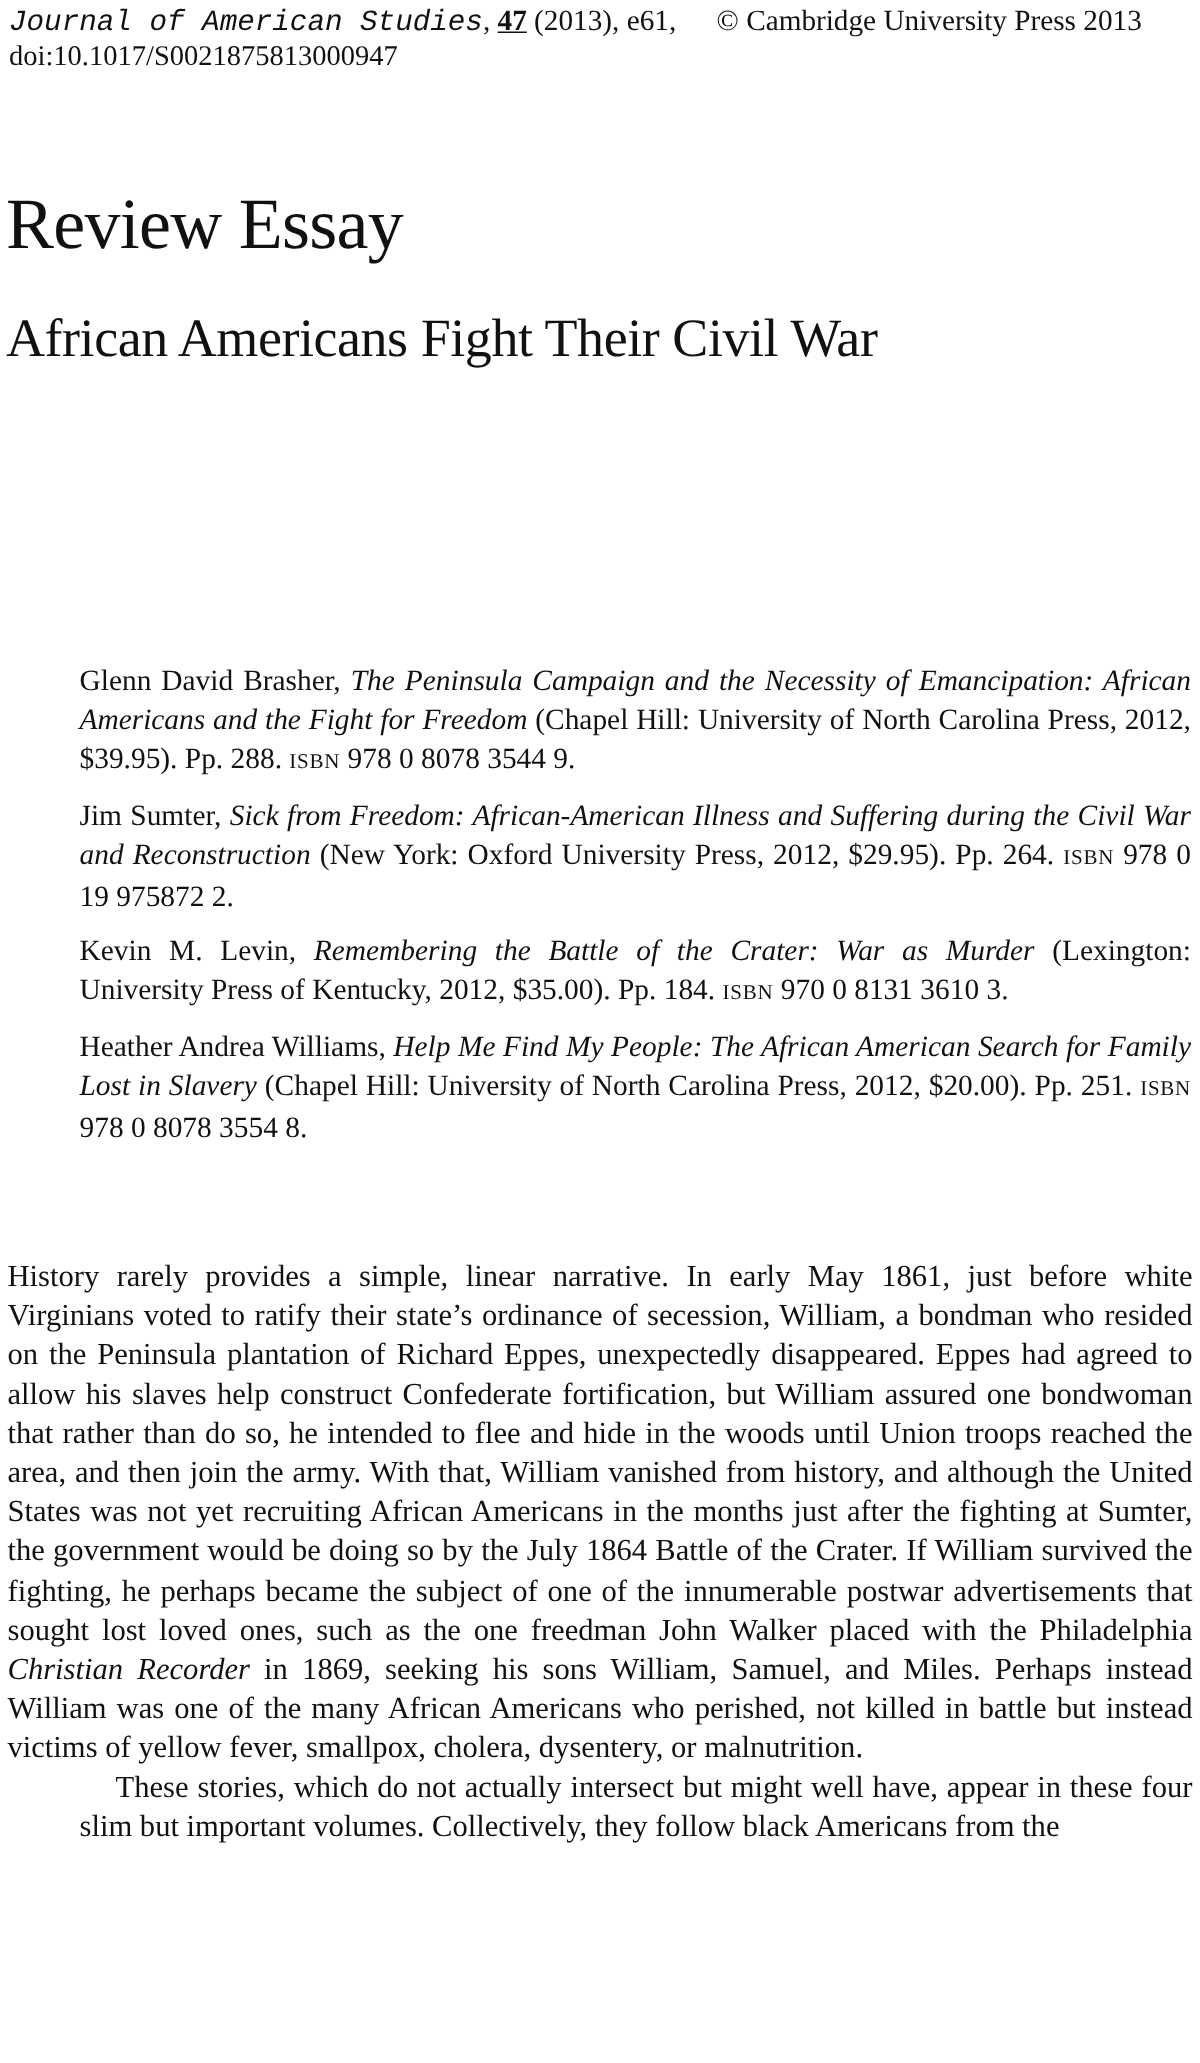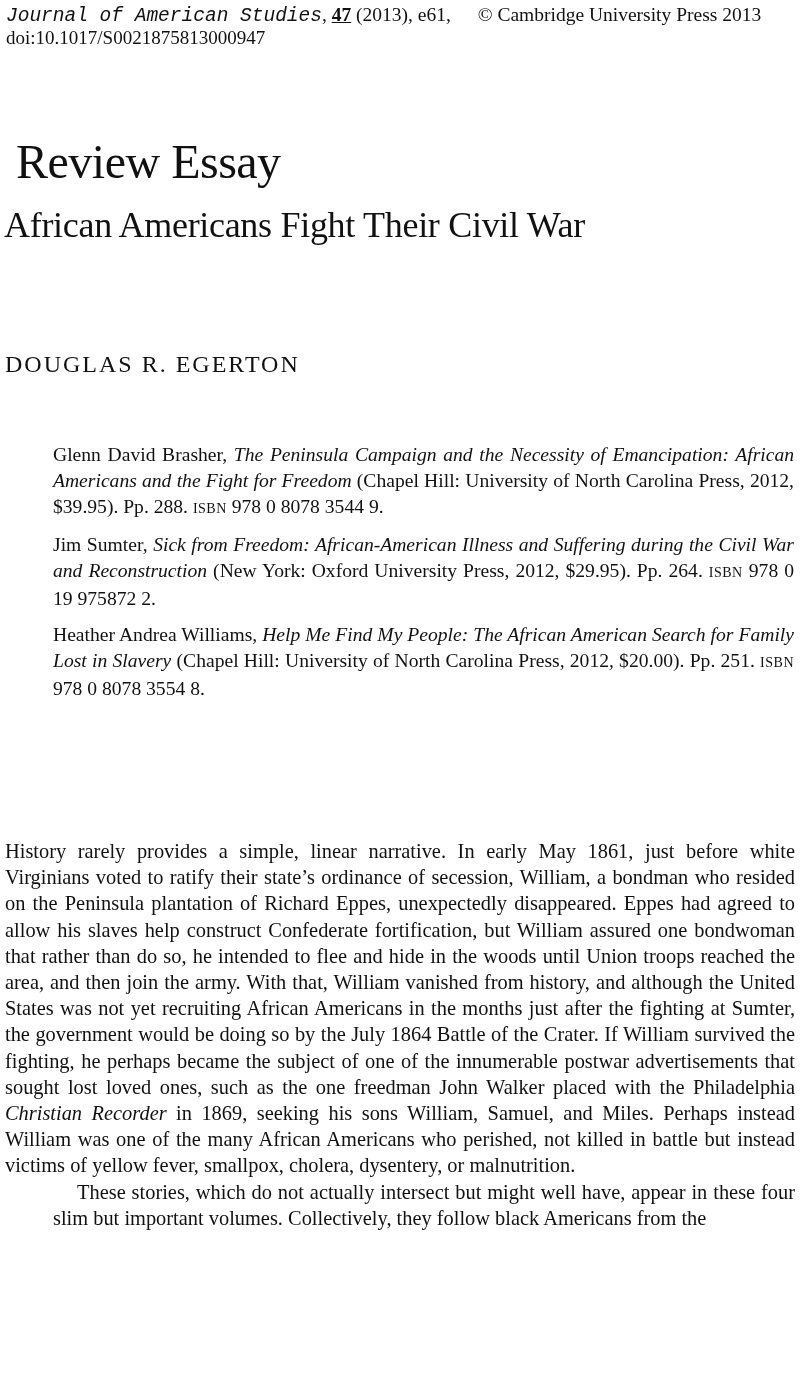--- a/index.html
+++ b/index.html
@@ -40,21 +40,21 @@
       font-size: 19px;
       line-height: 24px;
     }
     .kicker {
       position: absolute;
       left: 4px;
       top: 122px;
       font-size: 48px;
       line-height: 56px;
       letter-spacing: -0.5px;
-      margin: 12px;
+      margin: 0;
       font-weight: normal;
     }
     .title {
       position: absolute;
       left: 4px;
       top: 195px;
       width: 790px;
       font-size: 36px;
       line-height: 60px;
       letter-spacing: -0.3px;
@@ -118,36 +118,42 @@
 
   <div class="running-head">
     <span class="journal">Journal of American Studies</span><span>, </span><span class="vol">47</span>
     <span>(2013), e61,</span>
     <span class="copyright">© Cambridge University Press 2013</span>
   </div>
   <div class="doi">doi:10.1017/S0021875813000947</div>
 
   <h2 class="kicker">Review Essay</h2>
   <h1 class="title">African Americans Fight Their Civil War</h1>
-  <div class="author">DOUGLAS R. EGERTON</div>
 
   <div class="reviewed-books">
     <p class="book">
       <span>Glenn David Brasher,</span>
       <span class="book-title">The Peninsula Campaign and the Necessity of Emancipation: African Americans and the Fight for Freedom</span>
       <span>(Chapel Hill: University of North Carolina Press, 2012, $39.95). Pp. 288.</span>
       <span class="isbn-label">ISBN</span>
       <span>978 0 8078 3544 9.</span>
     </p>
     <p class="book">
       <span>Jim Sumter,</span>
       <span class="book-title">Sick from Freedom: African-American Illness and Suffering during the Civil War and Reconstruction</span>
       <span>(New York: Oxford University Press, 2012, $29.95). Pp. 264.</span>
       <span class="isbn-label">ISBN</span>
       <span>978 0 19 975872 2.</span>
+    </p>
+    <p class="book">
+      <span>Kevin M. Levin,</span>
+      <span class="book-title">Remembering the Battle of the Crater: War as Murder</span>
+      <span>(Lexington: University Press of Kentucky, 2012, $35.00). Pp. 184.</span>
+      <span class="isbn-label">ISBN</span>
+      <span>970 0 8131 3610 3.</span>
     </p>
     <p class="book">
       <span>Heather Andrea Williams,</span>
       <span class="book-title">Help Me Find My People: The African American Search for Family Lost in Slavery</span>
       <span>(Chapel Hill: University of North Carolina Press, 2012, $20.00). Pp. 251.</span>
       <span class="isbn-label">ISBN</span>
       <span>978 0 8078 3554 8.</span>
     </p>
   </div>
 

